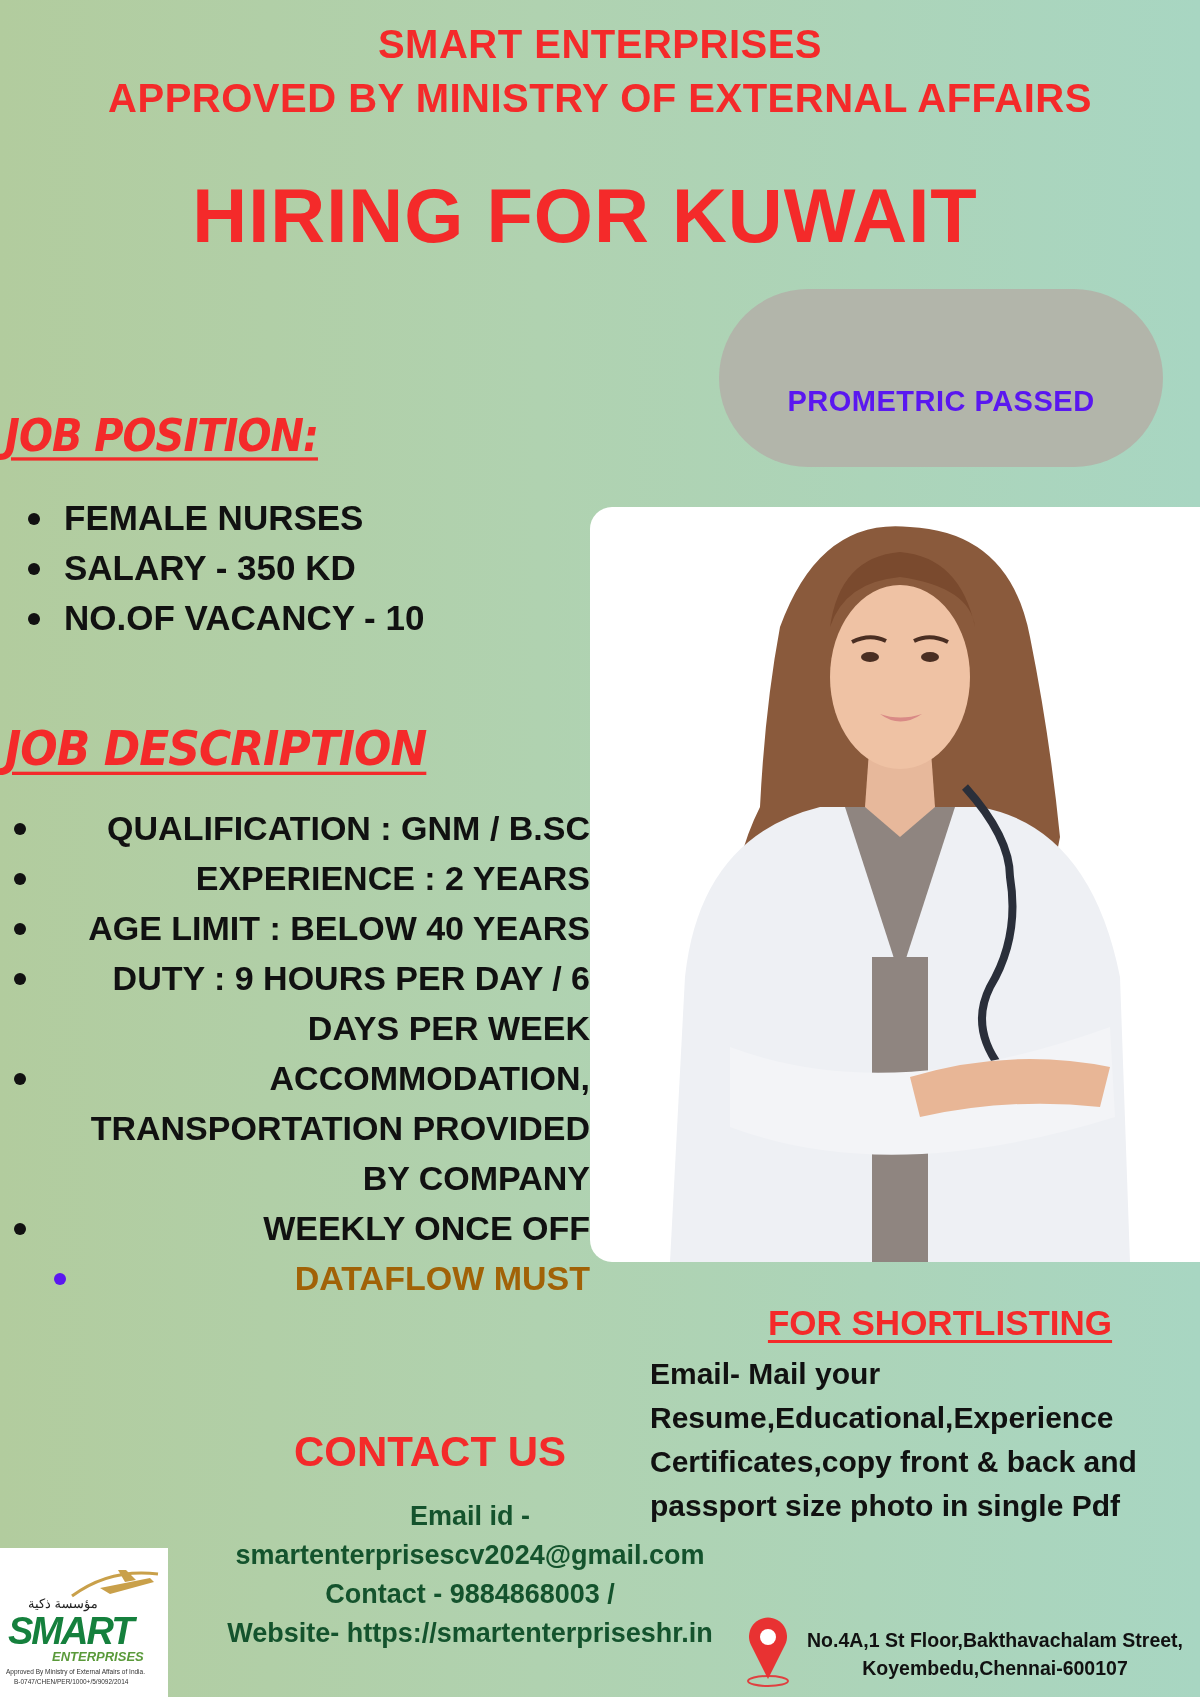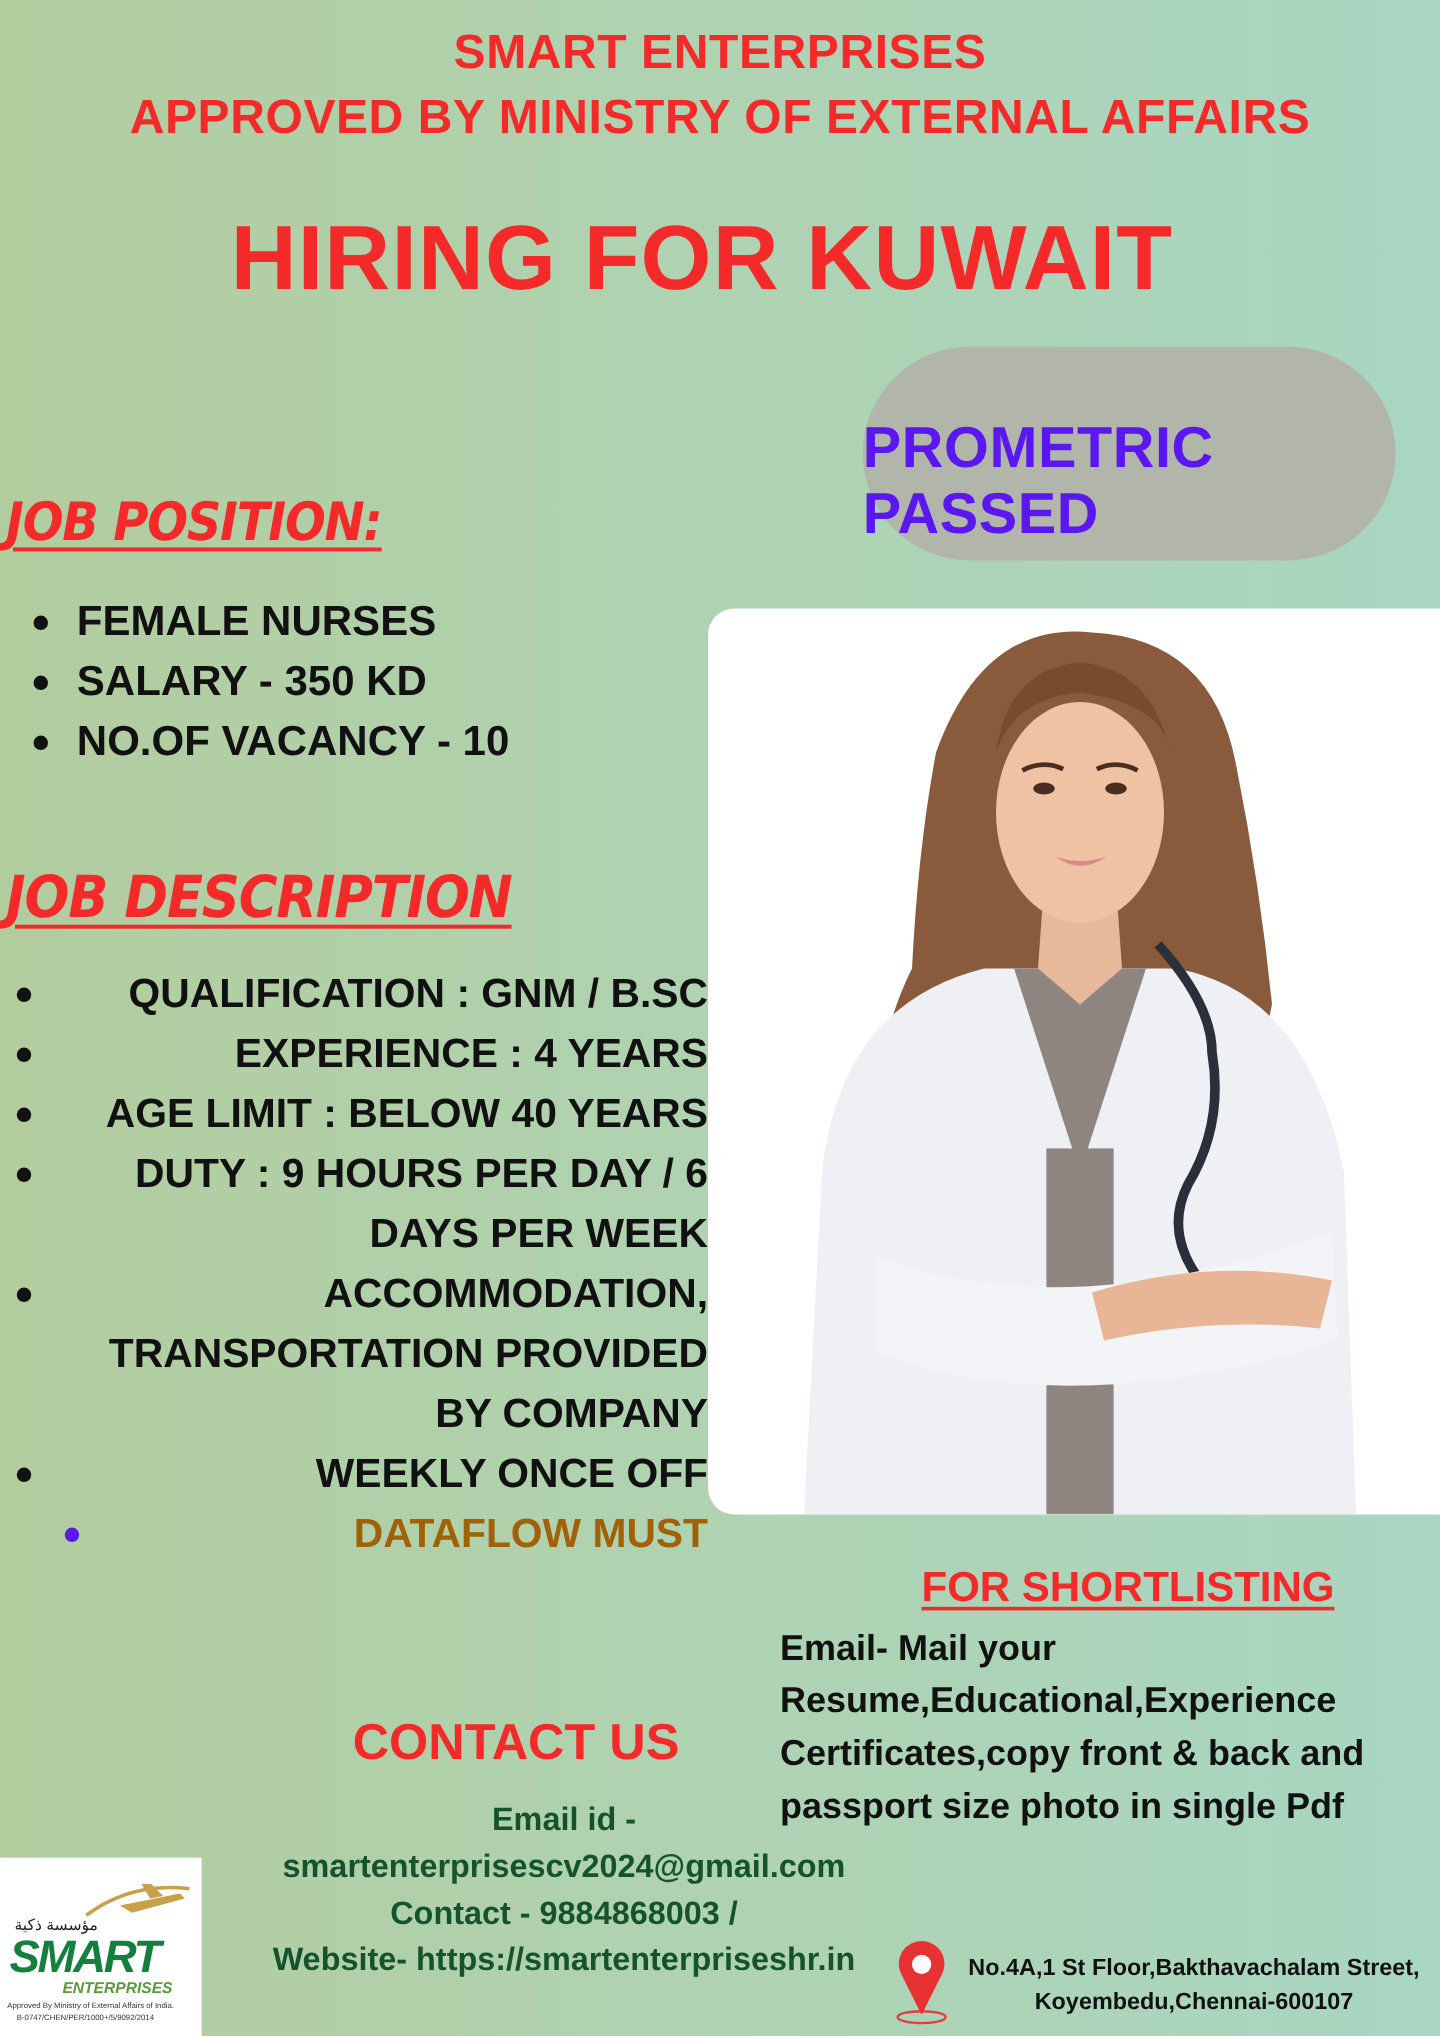--- a/index.html
+++ b/index.html
@@ -21,21 +21,21 @@
     #hiring {
       top: 178px; left: 0; width: 1170px; text-align: center;
       font-size: 76px; font-weight: bold; line-height: 1; letter-spacing: 1px;
     }
 
     .badge {
       left: 719px; top: 289px; width: 444px; height: 178px;
       background: #b2b5aa; border-radius: 89px;
       display: flex; align-items: center; justify-content: center;
     }
-    .badge span { font-size: 48px; font-weight: bold; letter-spacing: 0.5px; margin-top: 46px; }
+    .badge span { font-size: 29px; font-weight: bold; letter-spacing: 0.5px; margin-top: 46px; }
 
     .section-head {
       font-family: "DejaVu Sans", sans-serif; font-weight: bold; font-style: italic;
       color: #f42a2a; text-decoration: underline; text-decoration-thickness: 3px;
       text-underline-offset: 6px; letter-spacing: -1px; transform: scaleY(1.1);
       transform-origin: left top;
     }
     #jobpos-head { left: 5px; top: 410px; font-size: 40px; }
     #jobdesc-head { left: 5px; top: 720px; font-size: 44px; }
 
@@ -75,21 +75,21 @@
       text-decoration-thickness: 3px;
     }
     #contact-body {
       left: 190px; top: 1497px; width: 560px; text-align: center;
       font-size: 27px; font-weight: bold; line-height: 39px; color: #14532d;
     }
 
     .logo {
       left: 0; top: 1548px; width: 168px; height: 149px; background: #ffffff;
     }
-    .logo .arabic { position: absolute; left: 12px; top: 48px; font-size: 13px; color: #222; }
+    .logo .arabic { position: absolute; left: 28px; top: 48px; font-size: 13px; color: #222; }
     .logo .smart {
       position: absolute; left: 8px; top: 62px; font-size: 38px; font-weight: bold;
       font-style: italic; color: #15803d; letter-spacing: -2px;
     }
     .logo .ent {
       position: absolute; left: 52px; top: 101px; font-size: 13px; font-weight: bold;
       font-style: italic; color: #5a9a3a;
     }
     .logo .appr { position: absolute; left: 6px; top: 120px; font-size: 6.5px; color: #333; white-space: nowrap; }
     .logo .reg { position: absolute; left: 14px; top: 130px; font-size: 6.5px; color: #333; white-space: nowrap; }
@@ -115,21 +115,21 @@
 <div class="abs section-head" id="jobpos-head">JOB POSITION:</div>
 <ul class="abs bullets" id="jobpos-list">
   <li><span class="dot"></span><span>FEMALE NURSES</span></li>
   <li><span class="dot"></span><span>SALARY - 350 KD</span></li>
   <li><span class="dot"></span><span>NO.OF VACANCY - 10</span></li>
 </ul>
 
 <div class="abs section-head" id="jobdesc-head">JOB DESCRIPTION</div>
 <ul class="abs bullets" id="jobdesc-list">
   <li><span class="dot"></span><span>QUALIFICATION : GNM / B.SC</span></li>
-  <li><span class="dot"></span><span>EXPERIENCE : 4 YEARS</span></li>
+  <li><span class="dot"></span><span>EXPERIENCE : 2 YEARS</span></li>
   <li><span class="dot"></span><span>AGE LIMIT : BELOW 40 YEARS</span></li>
   <li><span class="dot"></span><span>DUTY : 9 HOURS PER DAY / 6 DAYS PER WEEK</span></li>
   <li style="white-space:pre-wrap"><span class="dot"></span><span> ACCOMMODATION, TRANSPORTATION PROVIDED BY COMPANY</span></li>
   <li><span class="dot"></span><span>WEEKLY ONCE OFF</span></li>
   <li class="purple"><span class="dot"></span><span>DATAFLOW MUST</span></li>
 </ul>
 
 <div class="abs photo">
   <svg width="610" height="755" viewBox="0 0 610 755">
 

